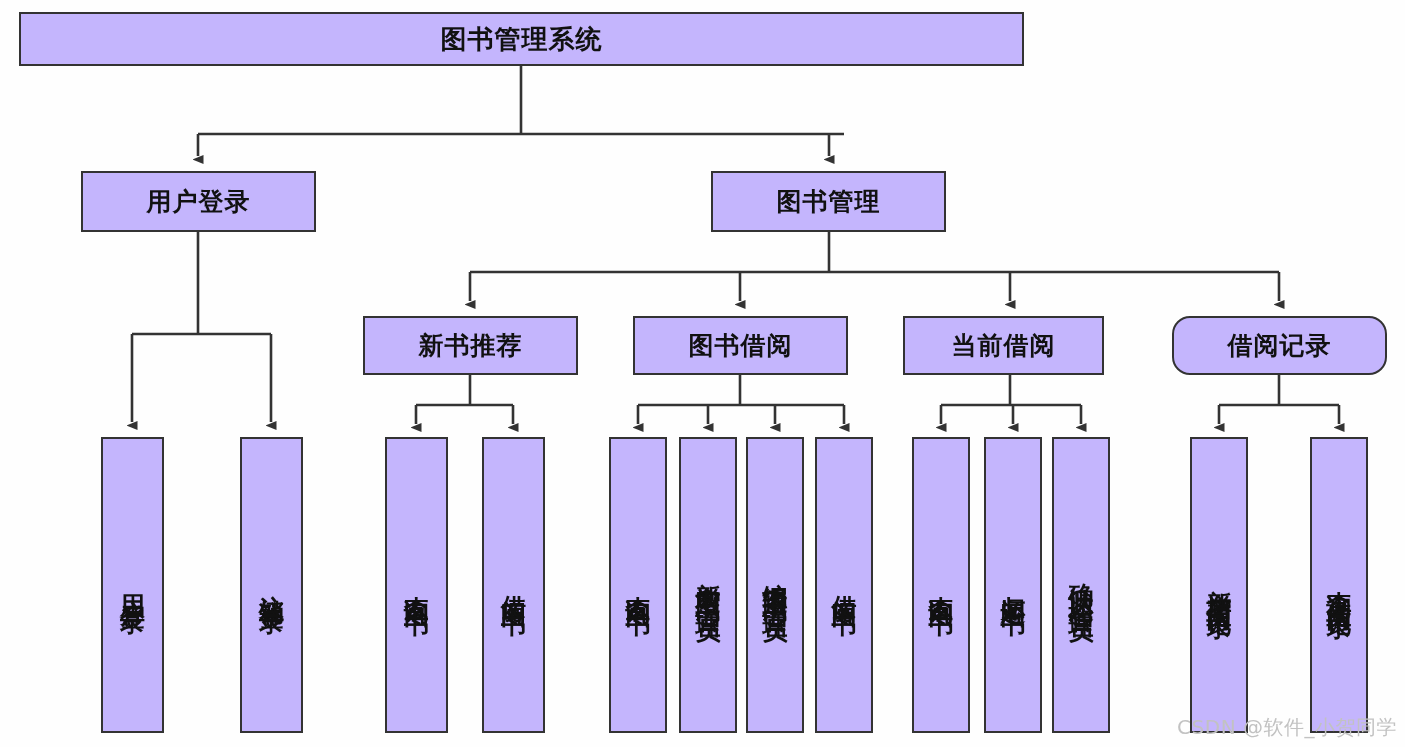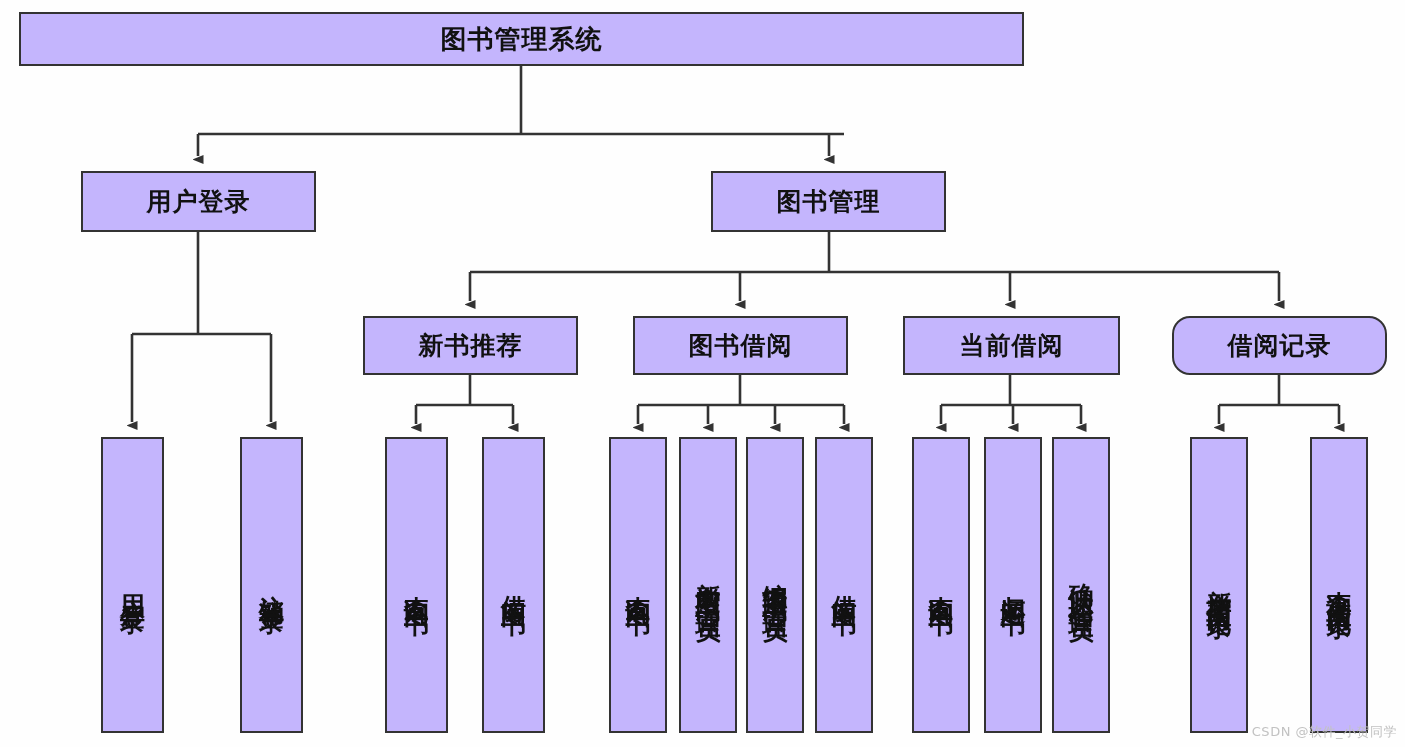--- a/index.html
+++ b/index.html
@@ -62,21 +62,21 @@
     text-align: center;
   }
   .htext {
     white-space: nowrap;
     display: block;
   }
   #watermark {
     position: absolute;
     right: 8px;
     bottom: 6px;
-    font-size: 13px;
+    font-size: 20px;
     color: #c2c2c2;
     letter-spacing: 0.5px;
     white-space: nowrap;
     z-index: 5;
   }
 </style>
 </head>
 <body>
 
 <div id="canvas">
@@ -142,21 +142,21 @@
   <div class="node horiz" style="left:711px; top:171px; width:235px; height:61px;text-align:right;">
     <span class="htext">图书管理</span>
   </div>
 
   <div class="node horiz" style="left:363px; top:316px; width:215px; height:59px;">
     <span class="htext">新书推荐</span>
   </div>
   <div class="node horiz" style="left:633px; top:316px; width:215px; height:59px;text-align:center;">
     <span class="htext">图书借阅</span>
   </div>
-  <div class="node horiz" style="left:903px; top:316px; width:217px; height:59px;text-align:center;">
+  <div class="node horiz" style="left:903px; top:316px; width:201px; height:59px;text-align:center;">
     <span class="htext">当前借阅</span>
   </div>
   <div class="node horiz" style="left:1172px; top:316px; width:215px; height:59px;border-radius:18px;">
     <span class="htext">借阅记录</span>
   </div>
 
   <div class="node leaf" style="left:101px; top:437px; width:63px; height:296px;">
     <span class="vtext">用户登录</span>
   </div>
   <div class="node leaf" style="left:240px; top:437px; width:63px; height:296px;">

